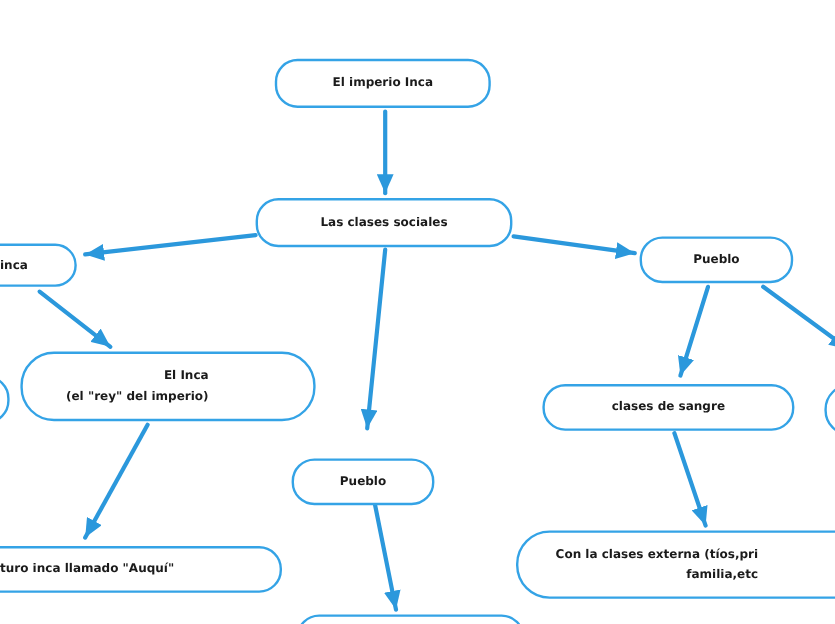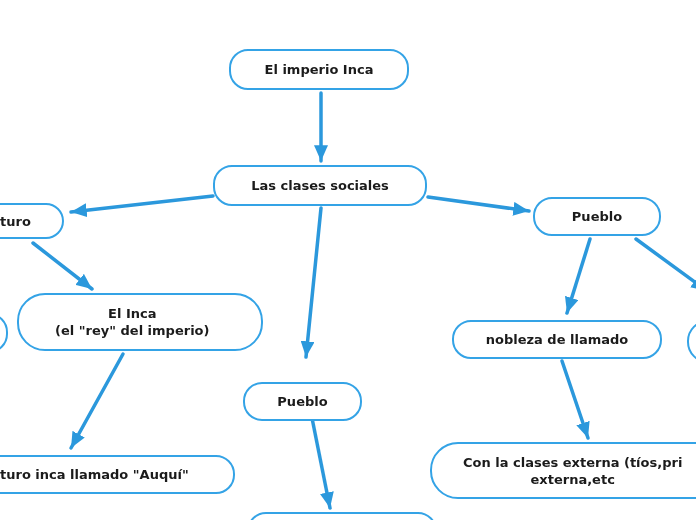--- a/index.html
+++ b/index.html
@@ -22,28 +22,28 @@
   .node{
     position:absolute;
     box-sizing:border-box;
     background:var(--bg);
     border:2px solid var(--border);
     border-radius:19px;
     display:flex;
     align-items:center;
     justify-content:center;
     font-weight:bold;
-    font-size:13px;
+    font-size:10px;
     color:var(--text);
     white-space:nowrap;
     z-index:2;
     line-height:17px;
   }
   .node.left{justify-content:flex-start;}
-  .node .lines{display:flex;flex-direction:column;align-items:center;}
+  .node .lines{display:flex;flex-direction:column;align-items:flex-end;}
 </style>
 </head>
 <body>
 
 <div id="canvas">
 
   <svg id="edges" viewBox="0 0 696 520">
     <defs>
       <marker id="arw" markerUnits="strokeWidth" markerWidth="4.5" markerHeight="4" refX="4.5" refY="2" orient="auto" viewBox="0 0 4.5 4">
         <path class="ah" d="M0,0 L4.5,2 L0,4 Z"></path>
@@ -63,50 +63,50 @@
 
   <div class="node" style="left:229px;top:49px;width:180px;height:41px;">
       <span>El imperio Inca</span>
     </div>
 
   <div class="node" style="left:213px;top:165px;width:214px;height:41px;">
       <span>Las clases sociales</span>
     </div>
 
   <div class="node left" style="left:-59px;top:203px;width:123px;height:36px;padding-left:57px;border-radius:18px;">
-      <span>turo</span>
+      <span>inca</span>
     </div>
 
   <div class="node left" style="left:17px;top:293px;width:246px;height:58px;padding-left:36px;border-radius:28px;">
     <div class="lines">
       <span>El Inca</span>
       <span>(el "rey" del imperio)</span>
     </div>
   </div>
 
   <div class="node" style="left:243px;top:362px;width:119px;height:39px;margin-top:20px;">
       <span>Pueblo</span>
     </div>
 
   <div class="node" style="left:533px;top:197px;width:128px;height:39px;">
       <span>Pueblo</span>
     </div>
 
   <div class="node" style="left:452px;top:320px;width:210px;height:39px;">
-      <span>nobleza de llamado</span>
+      <span>clases de sangre</span>
     </div>
 
   <div class="node left" style="left:-80px;top:455px;width:315px;height:39px;padding-left:78px;">
       <span>turo inca llamado "Auquí"</span>
     </div>
 
   <div class="node left" style="left:430px;top:442px;width:330px;height:57px;padding-left:31px;border-radius:28px;">
     <div class="lines">
       <span>Con la clases externa (tíos,pri</span>
-      <span>externa,etc</span>
+      <span>familia,etc</span>
     </div>
   </div>
 
   <div class="node" style="left:-110px;top:313px;width:118px;height:40px;"></div>
 
   <div class="node" style="left:687px;top:320px;width:130px;height:43px;border-radius:21px;"></div>
 
   <div class="node" style="left:247px;top:512px;width:190px;height:60px;"></div>
 
 </div>

